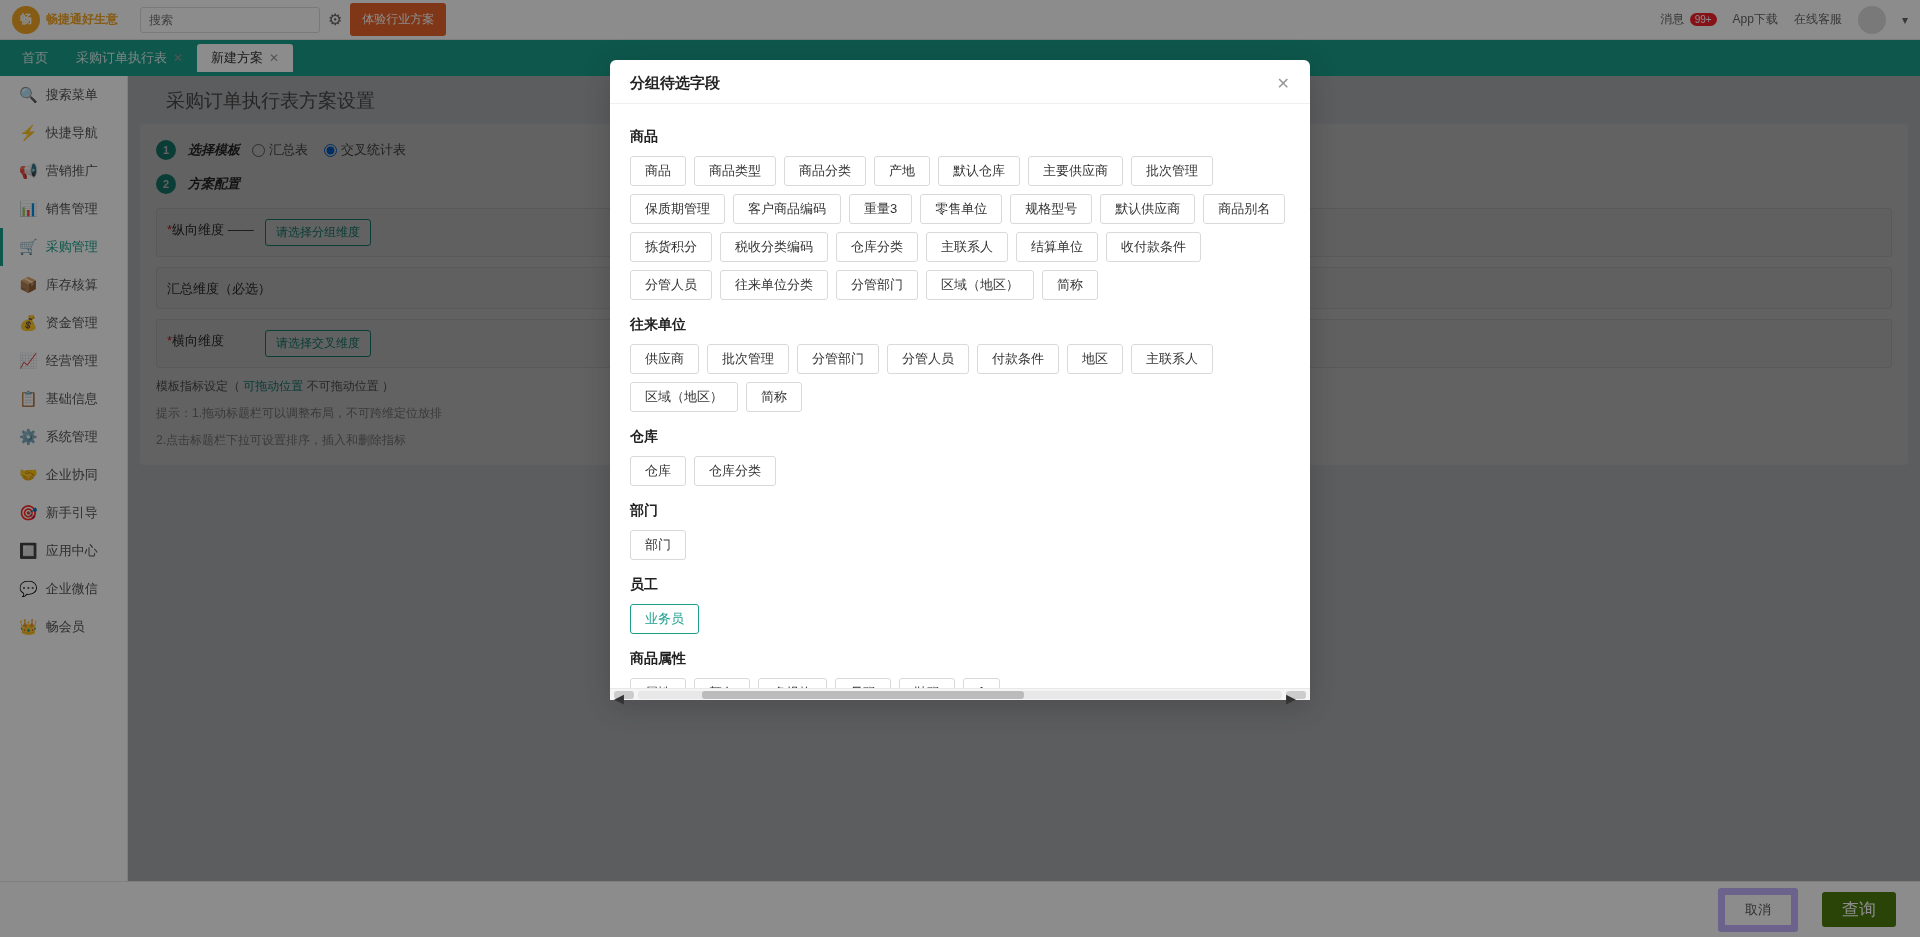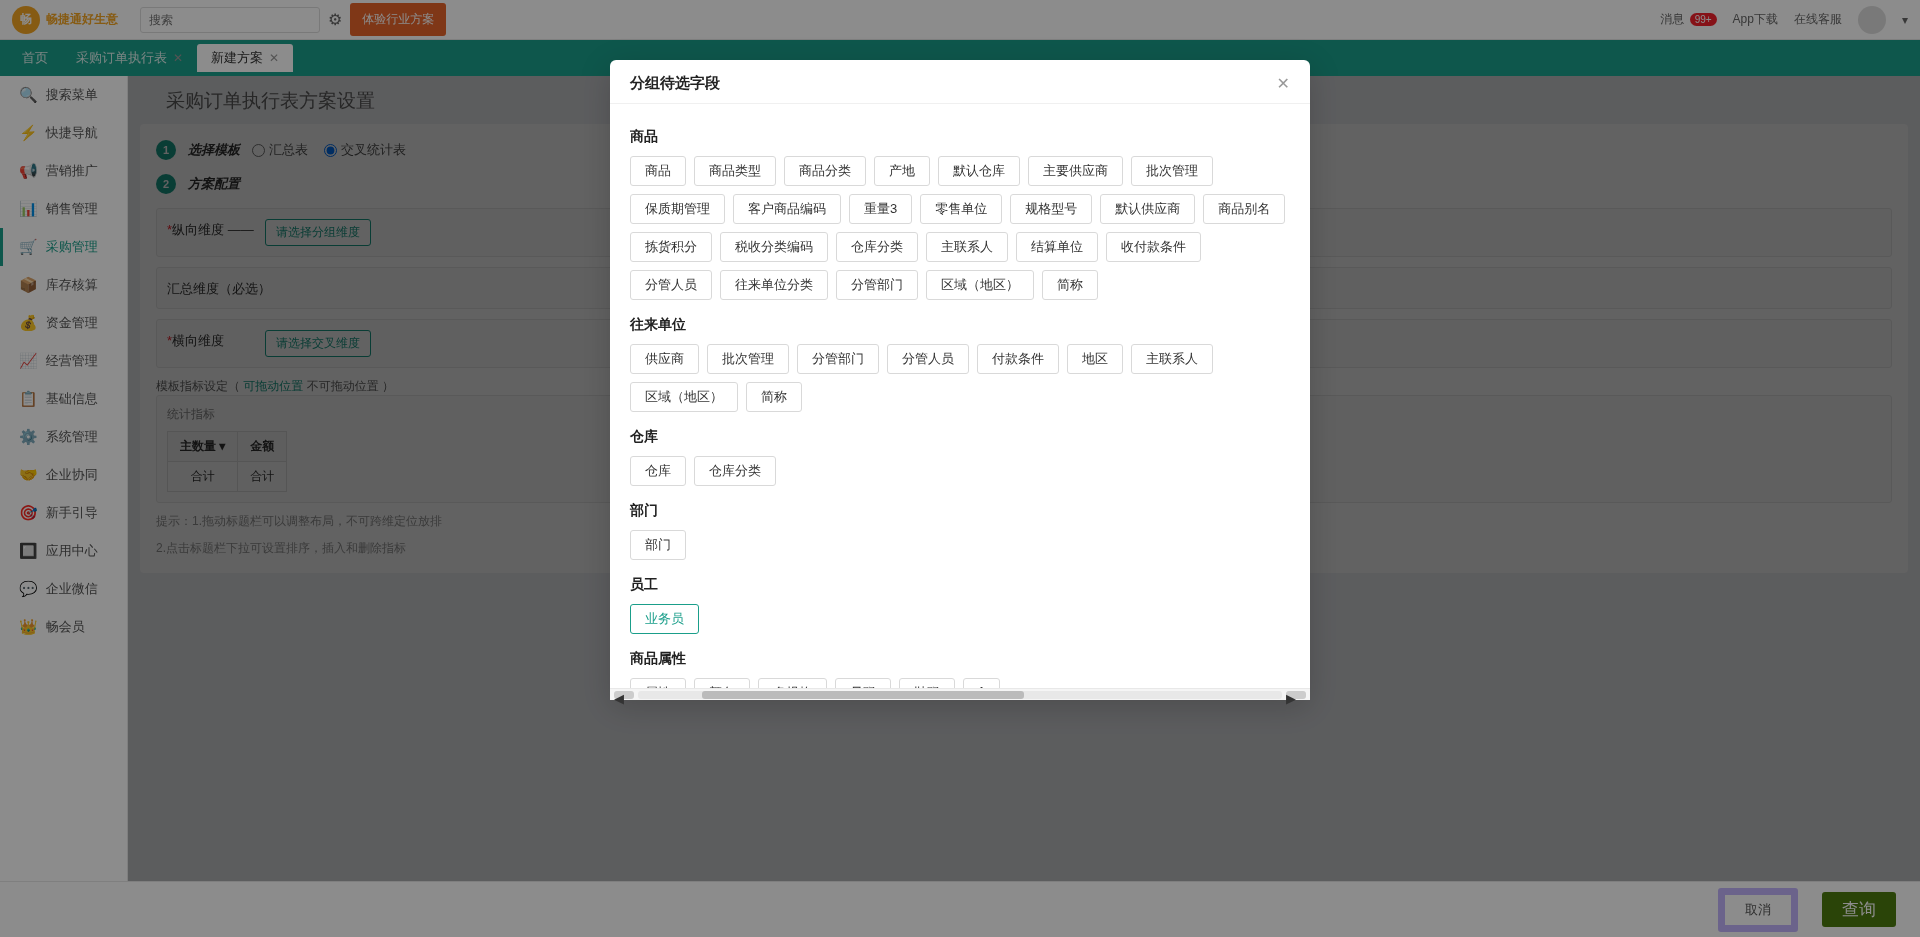--- a/index.html
+++ b/index.html
@@ -441,37 +441,20 @@
         </span>
         <button class="dim-select">请选择交叉维度</button>
       </div>
     </div>
     <div class="indicator-setting">
       <span>模板指标设定（</span>
       <span style="color:#1a9e8a;">可拖动位置</span>
       <span> </span>
       <span style="color:#666;">不可拖动位置</span>
       <span>）</span>
-    </div>
-    <div class="indicator-inner">
-      <div style="font-size:12px;color:#888;margin-bottom:6px;">统计指标</div>
-      <table class="stat-table">
-        <thead>
-          <tr>
-            <th>主数量 ▾</th>
-            <th>金额</th>
-          </tr>
-        </thead>
-        <tbody>
-          <tr>
-            <td>合计</td>
-            <td>合计</td>
-          </tr>
-        </tbody>
-      </table>
     </div>
     <div class="note-text">提示：1.拖动标题栏可以调整布局，不可跨维定位放排</div>
     <div class="note-text">2.点击标题栏下拉可设置排序，插入和删除指标</div>
   </div>
 </div>
 
 <div class="overlay">
   <div class="modal">
     <div class="modal-header">
       <span class="modal-title">分组待选字段</span>

